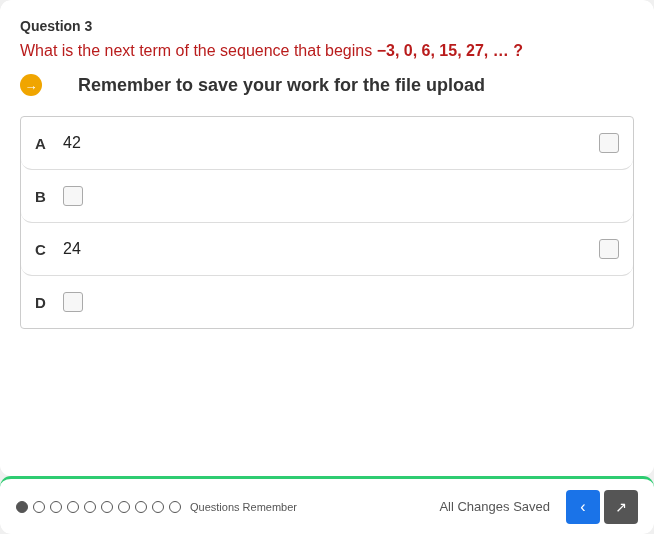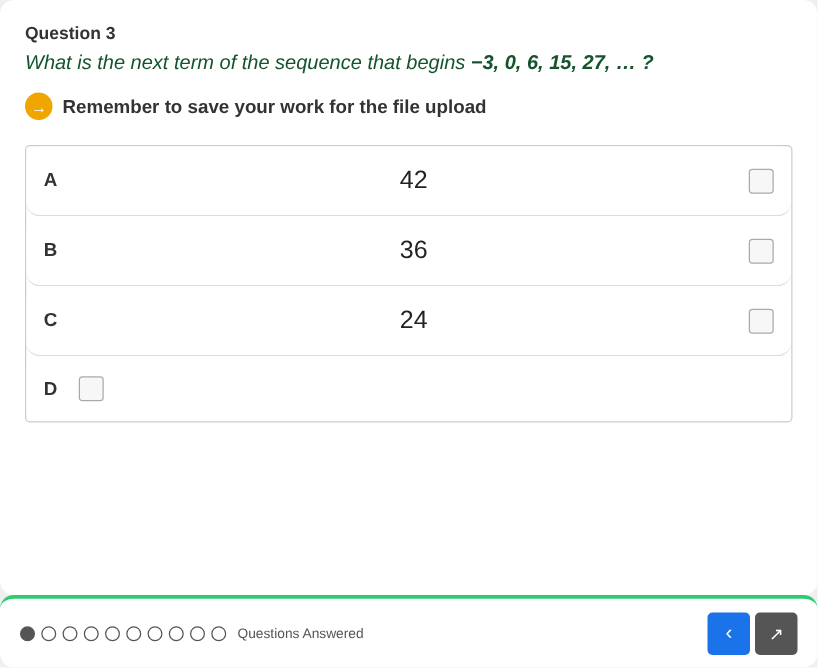--- a/index.html
+++ b/index.html
@@ -22,24 +22,23 @@
 
     .question-label {
       font-size: 14px;
       font-weight: bold;
       color: #333;
       margin-bottom: 6px;
     }
 
     .question-text {
       font-size: 16px;
-      color: #14532d;
+      color: #b91c1c;
       margin-bottom: 12px;
       line-height: 1.4;
-      font-style: italic;
     }
 
     .question-text .math {
       font-weight: bold;
     }
 
     .reminder {
       display: flex;
       align-items: center;
       gap: 8px;
@@ -54,23 +53,24 @@
       display: flex;
       align-items: center;
       justify-content: center;
       color: white;
       font-size: 13px;
       font-weight: bold;
       flex-shrink: 0;
     }
 
     .reminder-text {
-      font-size: 15px;
+      font-size: 18px;
       font-weight: bold;
       color: #333;
+      margin-left: 28px;
     }
 
     .options-container {
       border: 1px solid #ccc;
       border-radius: 4px;
       overflow: hidden;
     }
 
     .option-row {
       display: flex;
@@ -88,24 +88,23 @@
 
     .option-letter {
       font-size: 15px;
       font-weight: bold;
       color: #333;
       width: 28px;
       flex-shrink: 0;
     }
 
     .option-value {
-      font-size: 20px;
+      font-size: 16px;
       color: #222;
       flex: 1;
-      text-align: center;
     }
 
     .option-checkbox {
       width: 20px;
       height: 20px;
       border: 1.5px solid #aaa;
       border-radius: 3px;
       background: #f7f7f7;
       flex-shrink: 0;
     }
@@ -199,21 +198,20 @@
   </div>
 
   <div class="options-container">
     <div class="option-row">
       <span class="option-letter">A</span>
       <span class="option-value">42</span>
       <div class="option-checkbox"></div>
     </div>
     <div class="option-row">
       <span class="option-letter">B</span>
-      <span class="option-value">36</span>
       <div class="option-checkbox"></div>
     </div>
     <div class="option-row">
       <span class="option-letter">C</span>
       <span class="option-value">24</span>
       <div class="option-checkbox"></div>
     </div>
     <div class="option-row">
       <span class="option-letter">D</span>
       <div class="option-checkbox"></div>
@@ -227,22 +225,23 @@
     <div class="dot"></div>
     <div class="dot"></div>
     <div class="dot"></div>
     <div class="dot"></div>
     <div class="dot"></div>
     <div class="dot"></div>
     <div class="dot"></div>
     <div class="dot"></div>
     <div class="dot"></div>
     <span class="questions-answered">
-      <span>Q</span><span>uestions Answered</span>
+      <span>Q</span><span>uestions Remember</span>
     </span>
   </div>
+  <span class="all-changes-saved">All Changes Saved</span>
   <button class="nav-button">
     <span>‹</span>
   </button>
   <button class="expand-button">
     <span>↗</span>
   </button>
 </div>
 
 </body></html>

